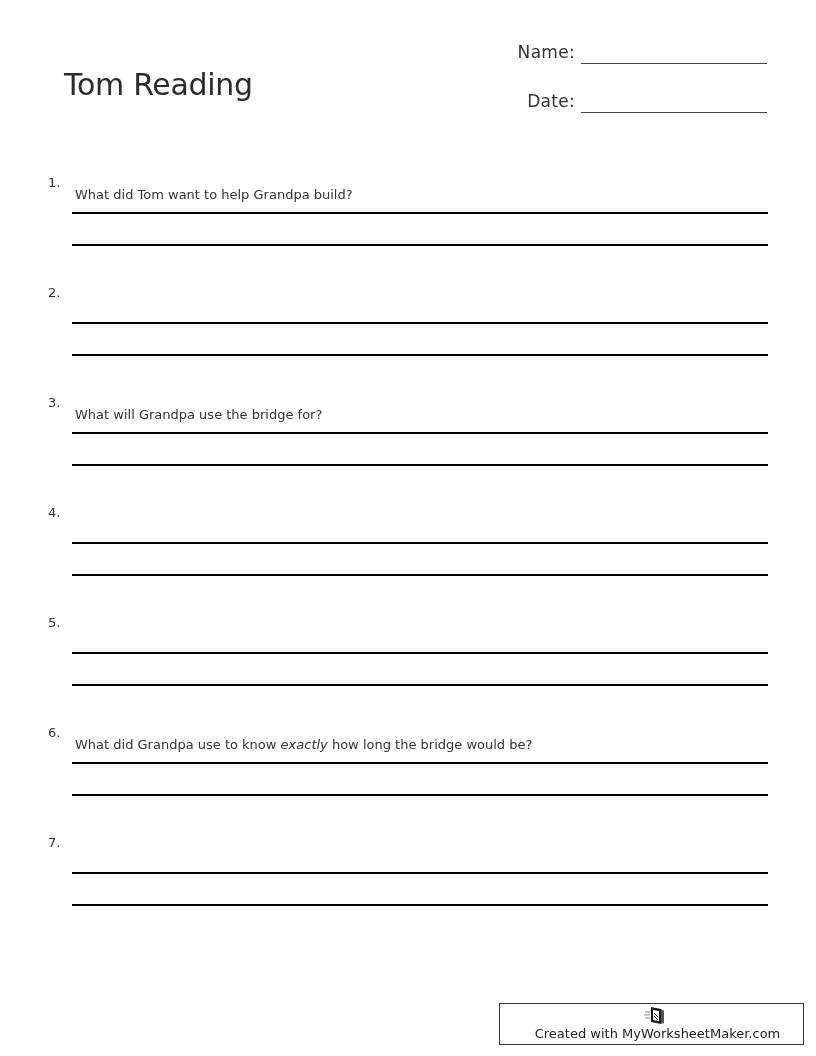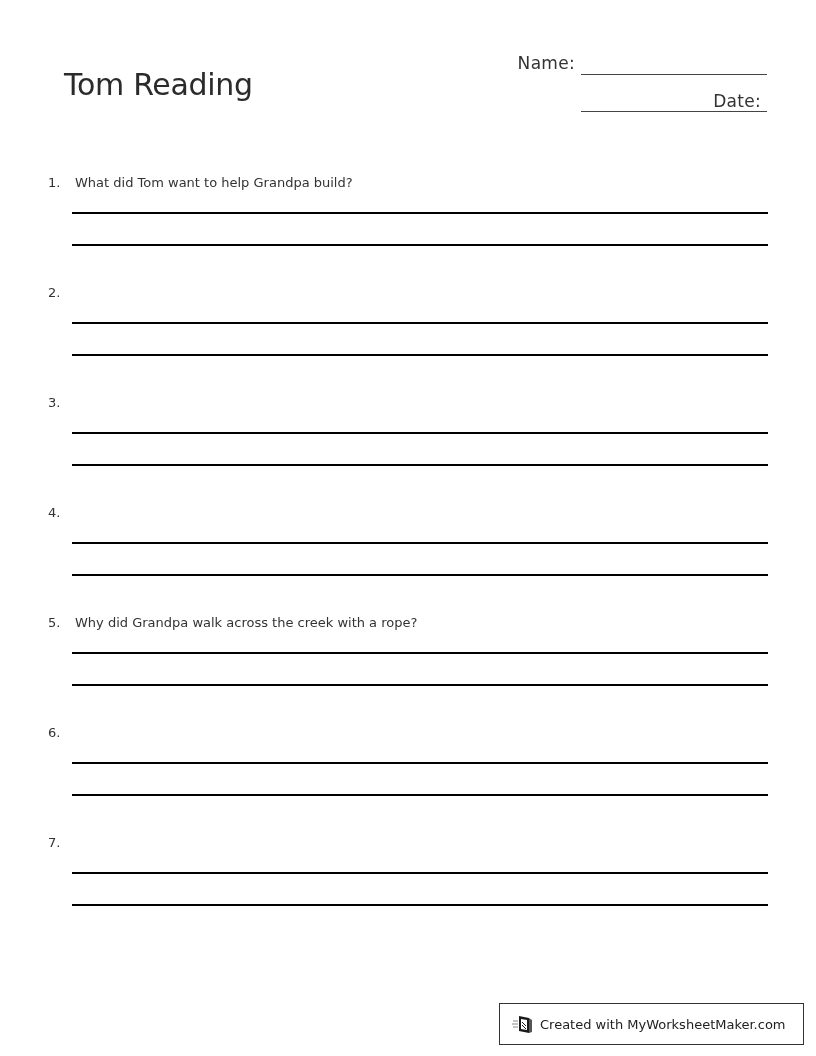--- a/index.html
+++ b/index.html
@@ -39,41 +39,41 @@
       margin-right: 6px;
       line-height: 20px;
       letter-spacing: 0.3px;
     }
     .field-line {
       width: 186px;
       height: 0;
       border-bottom: 1.3px solid #444;
       margin-bottom: -2px;
     }
-    .name-row { top: 53px; }
-    .date-row { top: 91px; flex-direction: column; }
+    .name-row { top: 42px; }
+    .date-row { top: 91px; }
 
     .question {
       position: absolute;
       left: 48px;
       width: 720px;
       height: 100px;
     }
     .q-num {
       position: absolute;
       left: 0;
       top: 0;
       font-size: 13px;
       line-height: 18px;
       color: #333;
     }
     .q-text {
       position: absolute;
       left: 27px;
-      top: 0;
+      top: 12px;
       font-size: 13px;
       line-height: 18px;
       color: #333;
       white-space: nowrap;
     }
     .q-text em { font-style: italic; }
     .answer-line {
       position: absolute;
       left: 24px;
       width: 696px;
@@ -88,20 +88,21 @@
       left: 499px;
       top: 1003px;
       width: 305px;
       height: 42px;
       box-sizing: border-box;
       border: 1.5px solid #333;
       display: flex;
       align-items: center;
       padding-left: 12px;
       background: #fff;
+      flex-direction: column;
     }
     .footer-icon {
       width: 22px;
       height: 22px;
       margin-right: 6px;
       display: inline-block;
     }
     .footer-text {
       font-size: 13px;
       color: #222;
@@ -132,39 +133,40 @@
 </div>
 
 <div class="question" style="top:284px;">
   <span class="q-num">2.</span>
   <div class="answer-line l1"></div>
   <div class="answer-line l2"></div>
 </div>
 
 <div class="question" style="top:394px;">
   <span class="q-num">3.</span>
+  <span class="q-text">What will Grandpa use the bridge for?</span>
   <div class="answer-line l1"></div>
   <div class="answer-line l2"></div>
 </div>
 
 <div class="question" style="top:504px;">
   <span class="q-num">4.</span>
   <div class="answer-line l1"></div>
   <div class="answer-line l2"></div>
 </div>
 
 <div class="question" style="top:614px;">
   <span class="q-num">5.</span>
-  <span class="q-text">Why did Grandpa walk across the creek with a rope?</span>
   <div class="answer-line l1"></div>
   <div class="answer-line l2"></div>
 </div>
 
 <div class="question" style="top:724px;">
   <span class="q-num">6.</span>
+  <span class="q-text"><span>What did Grandpa use to know </span><em>exactly</em><span> how long the bridge would be?</span></span>
   <div class="answer-line l1"></div>
   <div class="answer-line l2"></div>
 </div>
 
 <div class="question" style="top:834px;">
   <span class="q-num">7.</span>
   <div class="answer-line l1"></div>
   <div class="answer-line l2"></div>
 </div>
 

